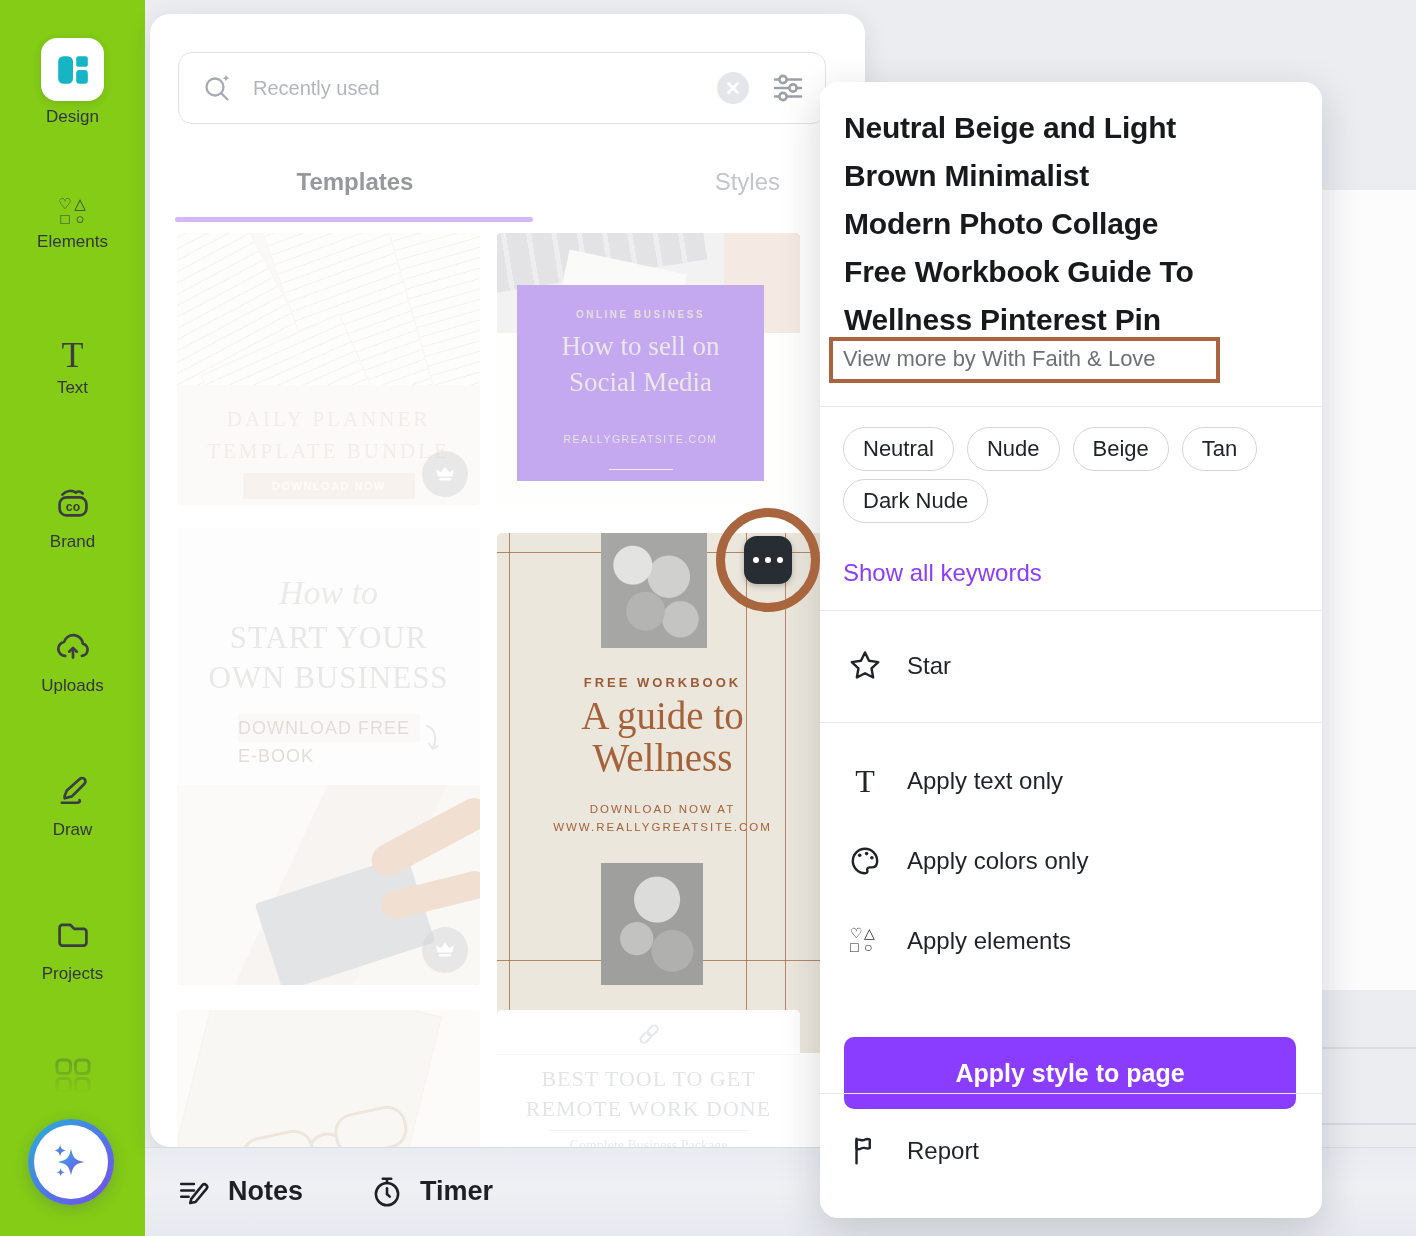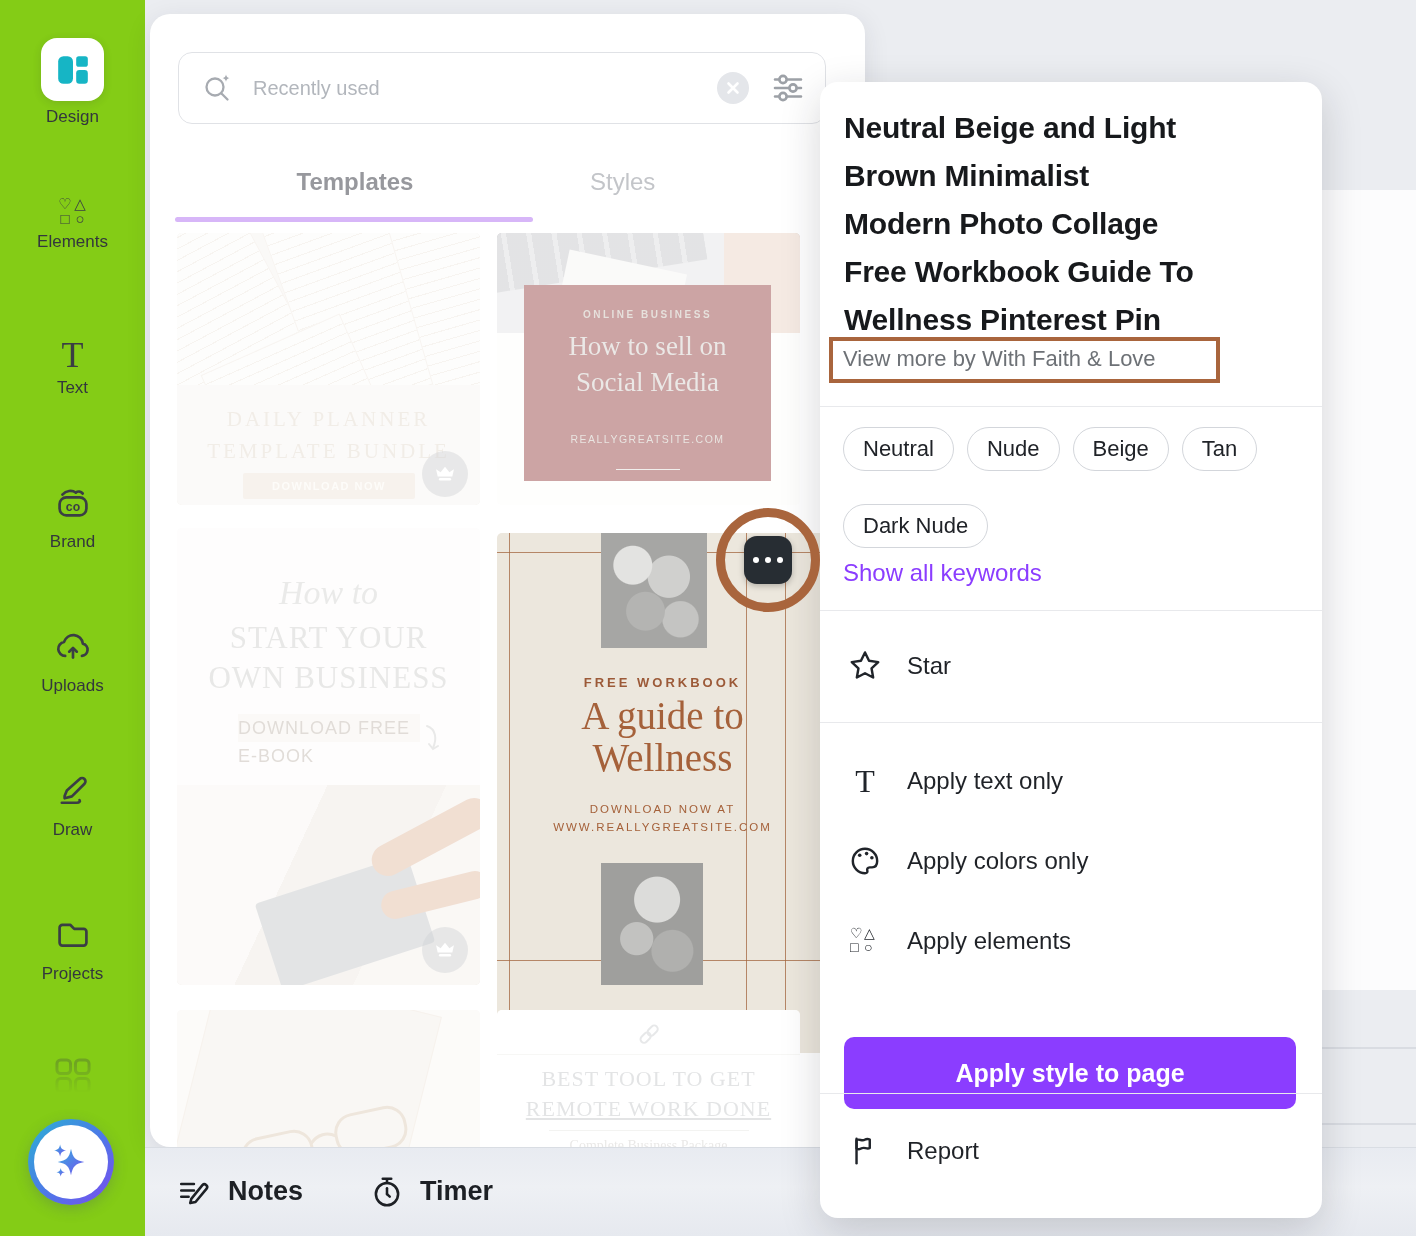--- a/index.html
+++ b/index.html
@@ -78,21 +78,21 @@
   
   .popup{
     left:820px;top:82px;width:502px;height:1136px;background:#fff;border-radius:18px;
     box-shadow:0 12px 40px rgba(25,28,40,.18);z-index:20;
   }
   .popup .divider{position:absolute;left:0;right:0;height:1px;background:#e8e9ec;}
   .title-line{position:absolute;left:24px;right:20px;height:48px;line-height:48px;
     font-size:30px;font-weight:700;color:#17191c;letter-spacing:-.2px;}
   .viewmore{position:absolute;left:23px;top:264px;font-size:22px;color:#6d7176;cursor:pointer;}
   .pills{position:absolute;left:23px;top:345px;width:462px;display:flex;flex-wrap:wrap;
-    gap:33px 13px;}
+    gap:8px 13px;}
   .pill{height:44px;line-height:42px;padding:0 19px;border:1.5px solid #d3d6db;border-radius:24px;
     font-size:22px;color:#202328;box-sizing:border-box;cursor:pointer;background:#fff;}
   .showall{position:absolute;left:23px;top:477px;font-size:24px;color:#8b3dff;cursor:pointer;}
   .menu-row{position:absolute;left:0;width:100%;height:56px;display:flex;align-items:center;cursor:pointer;}
   .menu-ic{width:36px;margin-left:27px;display:flex;justify-content:center;color:#20242a;}
   .menu-label{margin-left:24px;font-size:24px;color:#1f2227;}
   .apply-btn{
     position:absolute;left:24px;top:919px;width:452px;height:72px;border-radius:10px;border:0;
     background:#8b3dff;color:#fff;font-size:25px;font-weight:700;cursor:pointer;
     font-family:"Liberation Sans",sans-serif;
@@ -237,21 +237,21 @@
       <svg width="38" height="38" viewBox="0 0 38 38" fill="none" stroke="currentColor" stroke-width="2.6" stroke-linecap="round">
         <path d="M6 10.5h26M6 19h26M6 27.5h26"></path>
         <circle cx="14" cy="10.5" r="3.6" fill="#fff"></circle>
         <circle cx="24" cy="19" r="3.6" fill="#fff"></circle>
         <circle cx="14" cy="27.5" r="3.6" fill="#fff"></circle>
       </svg>
     </span>
   </div>
 
   <div class="abs tab" style="left:110px;top:154px;width:190px;text-align:center;color:#97989d;font-weight:700;">Templates</div>
-  <div class="abs tab" style="left:440px;top:154px;width:190px;text-align:left;color:#c3c5c9;font-weight:500;">Styles</div>
+  <div class="abs tab" style="left:440px;top:154px;width:190px;text-align:right;color:#c3c5c9;font-weight:500;">Styles</div>
   <div class="abs tab-underline"></div>
 
   <div class="card dim" style="left:27px;top:219px;height:272px;background:#f3efeb;">
     <div class="sheet" style="left:-34px;top:-14px;width:140px;height:190px;transform:rotate(-28deg);"></div>
     <div class="sheet" style="left:112px;top:-48px;width:150px;height:215px;transform:rotate(-20deg);"></div>
     <div class="sheet" style="left:238px;top:-24px;width:130px;height:210px;transform:rotate(-16deg);"></div>
     <div class="sheet" style="left:52px;top:104px;width:150px;height:170px;transform:rotate(-24deg);"></div>
     <div class="abs" style="left:0;right:0;bottom:0;height:120px;background:#f6f3ef;"></div>
     <div class="ctext serif" style="top:174px;font-size:21px;letter-spacing:3px;color:#ddd1c4;">DAILY PLANNER</div>
     <div class="ctext serif" style="top:206px;font-size:21px;letter-spacing:3px;color:#ddd1c4;">TEMPLATE BUNDLE</div>
@@ -265,21 +265,21 @@
     </div>
   </div>
 
   <div class="card dim" style="left:347px;top:219px;height:272px;background:#fdfcfb;">
     <div class="abs" style="left:0;top:0;right:0;height:100px;background:#dedee0;overflow:hidden;">
       <div class="abs" style="left:-14px;top:-30px;width:220px;height:74px;transform:rotate(-9deg);
            background:repeating-linear-gradient(90deg,#b3b4b8 0 20px,#d2d3d6 20px 25px);opacity:.85;"></div>
       <div class="abs" style="left:62px;top:28px;width:120px;height:90px;background:#f3f2f0;transform:rotate(12deg);"></div>
       <div class="abs" style="right:-16px;top:0;width:92px;height:110px;background:#e5cbba;border-radius:0 0 0 46%;"></div>
     </div>
-    <div class="abs" style="left:27px;top:52px;width:247px;height:196px;background:#7f1d1d;">
+    <div class="abs" style="left:20px;top:52px;width:247px;height:196px;background:#6d28d9;">
       <div class="ctext" style="top:24px;font-size:10px;letter-spacing:2.5px;color:#c2b4a9;font-weight:600;">ONLINE BUSINESS</div>
       <div class="ctext serif" style="top:46px;font-size:27px;color:#cdc6c1;">How to sell on</div>
       <div class="ctext serif" style="top:82px;font-size:27px;color:#cdc6c1;">Social Media</div>
       <div class="ctext" style="top:148px;font-size:10.5px;letter-spacing:1.5px;color:#c9beb5;">REALLYGREATSITE.COM</div>
       <div class="abs" style="left:92px;top:184px;width:64px;height:1px;background:#ddd8d2;"></div>
     </div>
   </div>
 
   <div class="card dim" style="left:27px;top:514px;height:457px;background:#fcfbfa;">
     <div class="ctext serif" style="top:46px;font-size:34px;font-style:italic;color:#cbcbc9;">How to</div>
@@ -344,21 +344,21 @@
     <span class="abs" style="left:138px;top:10px;color:#c3c6c9;">
       <svg width="28" height="28" viewBox="0 0 34 34" fill="none" stroke="currentColor" stroke-width="2.4">
         <g transform="rotate(-45 17 17)">
           <rect x="4" y="13" width="14" height="8.5" rx="4.2"></rect>
           <rect x="16" y="13" width="14" height="8.5" rx="4.2"></rect>
         </g>
       </svg>
     </span>
     <div class="abs" style="left:0;right:0;top:44px;height:1px;background:#eceae7;"></div>
     <div class="ctext serif" style="top:56px;font-size:22px;letter-spacing:1px;color:#b9bcbf;">BEST TOOL TO GET</div>
-    <div class="ctext serif" style="top:86px;font-size:22px;letter-spacing:1px;color:#b9bcbf;text-decoration:underline;">REMOTE WORK DONE</div>
+    <div class="ctext serif" style="top:86px;font-size:22px;letter-spacing:1px;color:#b9bcbf;">REMOTE WORK DONE</div>
     <div class="abs" style="left:52px;top:120px;width:200px;height:1px;background:#e2e0dd;"></div>
     <div class="ctext serif" style="top:128px;font-size:14px;color:#c9c6c3;">Complete Business Package</div>
   </div>
 </div>
 
 <div class="abs more-btn">
   <span class="dot"></span>
   <span class="dot"></span>
   <span class="dot"></span>
 </div>

